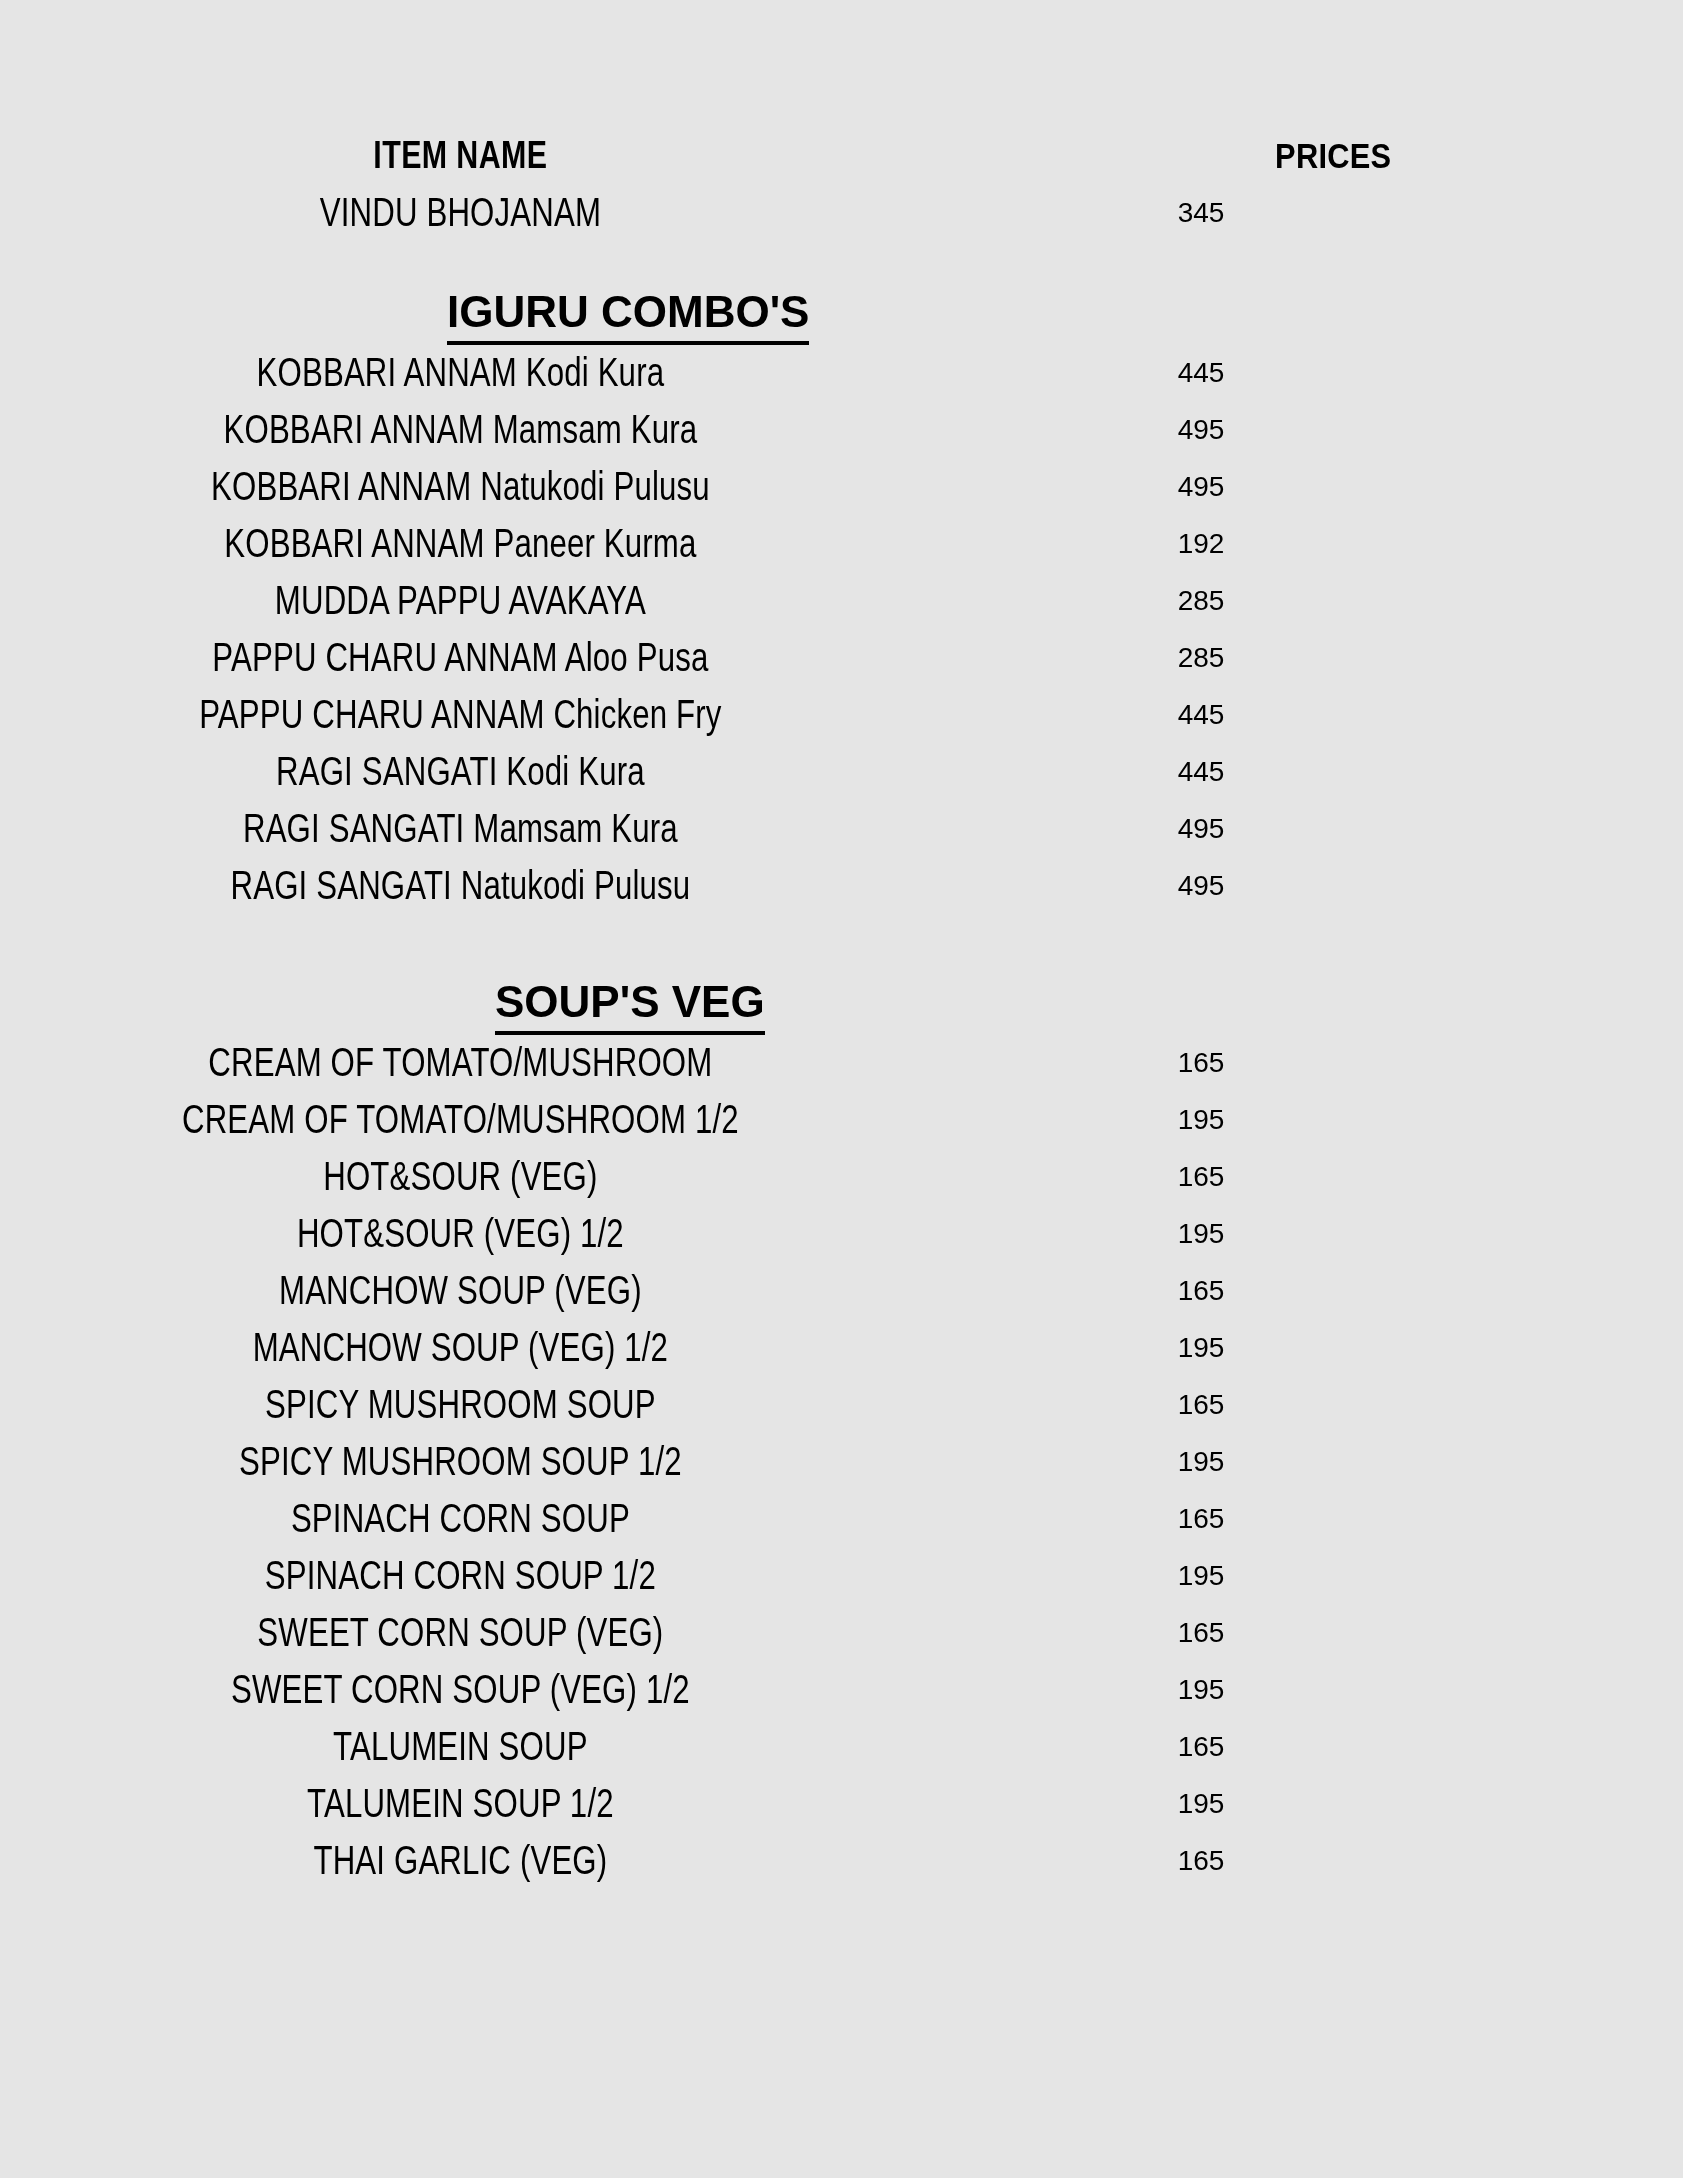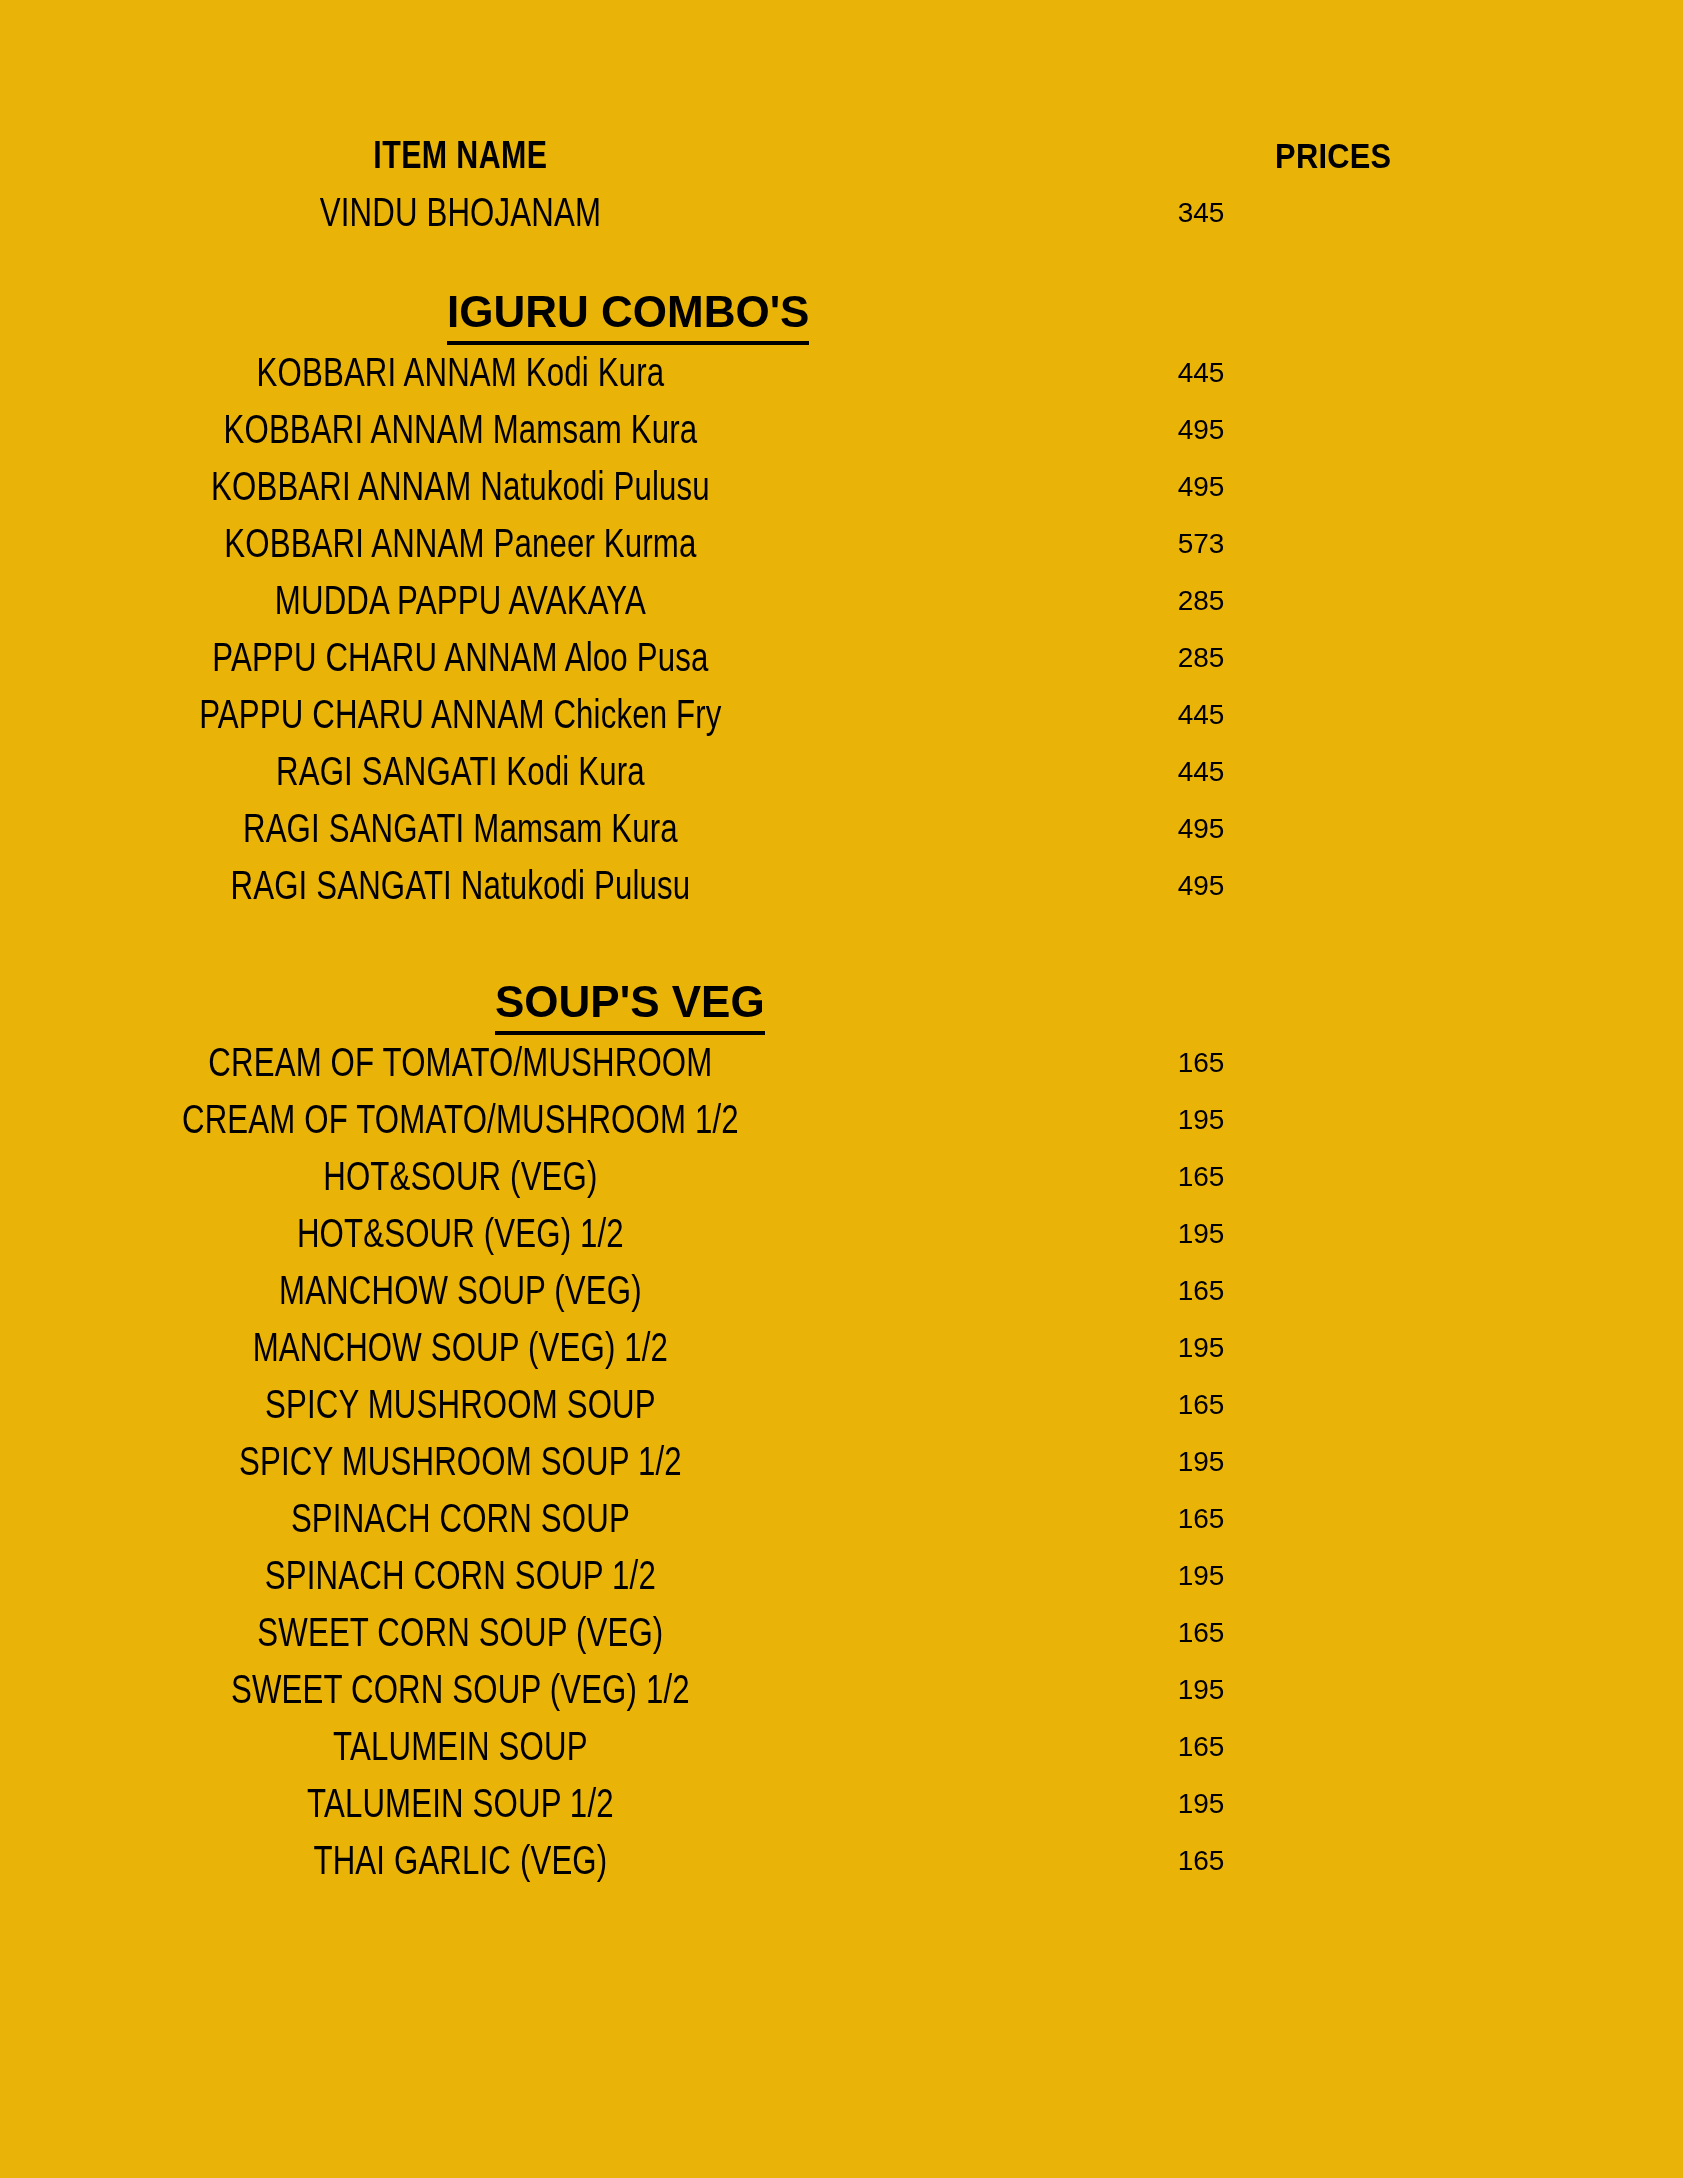--- a/index.html
+++ b/index.html
@@ -17,21 +17,21 @@
     overflow: hidden;
   }
 
   
   #menu-page {
     position: absolute;
     left: 0;
     top: 0;
     width: 1683px;
     height: 2178px;
-    background: #eab308;
+    background: #e5e5e5;
   }
 
   
   .menu-row {
     position: relative;
     display: block;
     height: 57px;
     width: 1683px;
   }
   .cell-name,
@@ -143,21 +143,21 @@
       <div class="menu-row">
         <span class="cell-name">KOBBARI ANNAM Mamsam Kura</span>
         <span class="cell-price">495</span>
       </div>
       <div class="menu-row">
         <span class="cell-name">KOBBARI ANNAM Natukodi Pulusu</span>
         <span class="cell-price">495</span>
       </div>
       <div class="menu-row">
         <span class="cell-name">KOBBARI ANNAM Paneer Kurma</span>
-        <span class="cell-price">573</span>
+        <span class="cell-price">192</span>
       </div>
       <div class="menu-row">
         <span class="cell-name">MUDDA PAPPU AVAKAYA</span>
         <span class="cell-price">285</span>
       </div>
       <div class="menu-row">
         <span class="cell-name">PAPPU CHARU ANNAM Aloo Pusa</span>
         <span class="cell-price">285</span>
       </div>
       <div class="menu-row">

